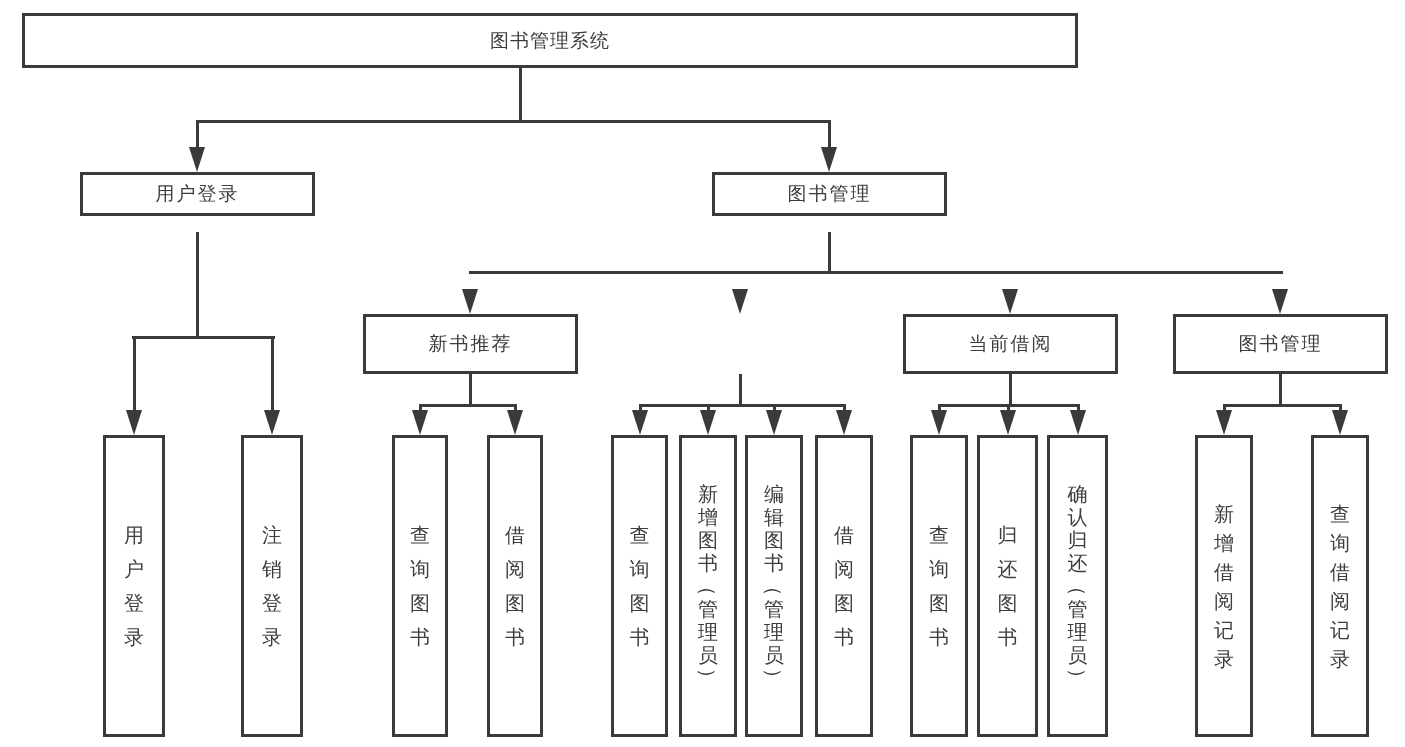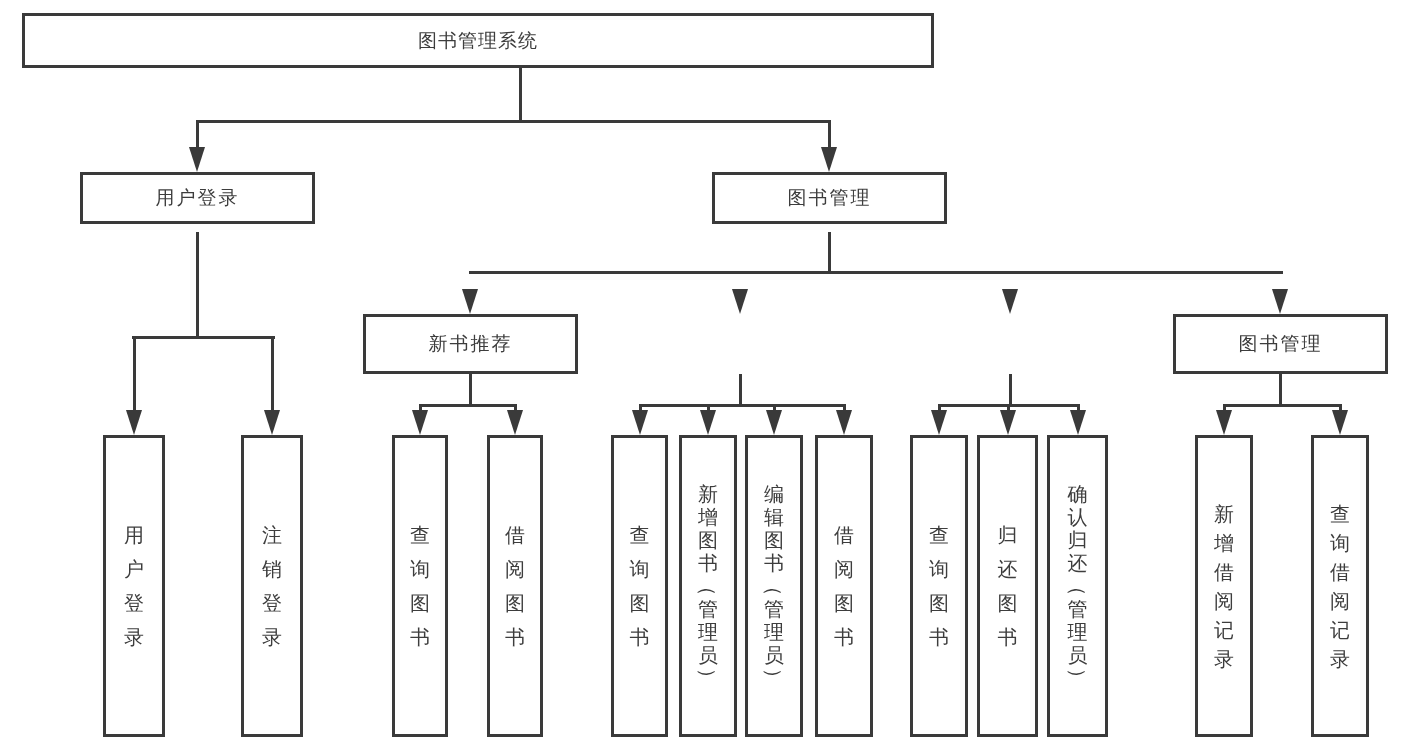--- a/index.html
+++ b/index.html
@@ -5,22 +5,22 @@
   html,body{margin:0;padding:0;background:#ffffff;}
   body{font-family:"DejaVu Sans","Liberation Sans",sans-serif;}
   .canvas{
     position:relative;width:1405px;height:747px;background:#ffffff;overflow:hidden;
   }
   .box{
     position:absolute;box-sizing:border-box;background:#ffffff;
     border:3px solid #3a3a3a;color:#3d3d3d;
     display:flex;align-items:center;justify-content:center;
   }
-  .root-box{left:22px;top:13px;width:912px;height:55px;font-size:19px;letter-spacing:1px;}
-  .lv2-box{top:172px;width:235px;height:52px;font-size:19px;letter-spacing:2px;}
+  .root-box{left:22px;top:13px;width:1056px;height:55px;font-size:19px;letter-spacing:1px;}
+  .lv2-box{top:172px;width:235px;height:44px;font-size:19px;letter-spacing:2px;}
   .lv3-box{top:314px;width:215px;height:60px;font-size:19px;letter-spacing:2px;}
   .leaf-box{top:435px;height:302px;font-size:20px;}
   .vcol{display:flex;flex-direction:column;align-items:center;line-height:1;}
   .vcol.loose{gap:14px;}
   .vcol.mid{gap:9px;}
   .vcol.tight{gap:3px;}
   .vcol span{display:block;}
   .vcol span.rot{transform:rotate(90deg);}
   .hline,.vline{position:absolute;background:#3a3a3a;}
   .hline{height:3px;}
@@ -90,20 +90,21 @@
       <div class="arrowhead" style="left: 1216px; top: 410px;"></div>
       <div class="arrowhead" style="left: 1332px; top: 410px;"></div>
     </div>
 
   <div class="box root-box">图书管理系统</div>
 
   <div class="box lv2-box" style="left:80px">用户登录</div>
   <div class="box lv2-box" style="left:712px">图书管理</div>
 
   <div class="box lv3-box" style="left:363px">新书推荐</div>
+  <div class="box lv3-box" style="left:903px">当前借阅</div>
   <div class="box lv3-box" style="left:1173px">图书管理</div>
 
   <div class="box leaf-box vtext" style="left:103px;width:62px">
       <div class="vcol loose">
         <span>用</span>
         <span>户</span>
         <span>登</span>
         <span>录</span>
       </div>
     </div>

